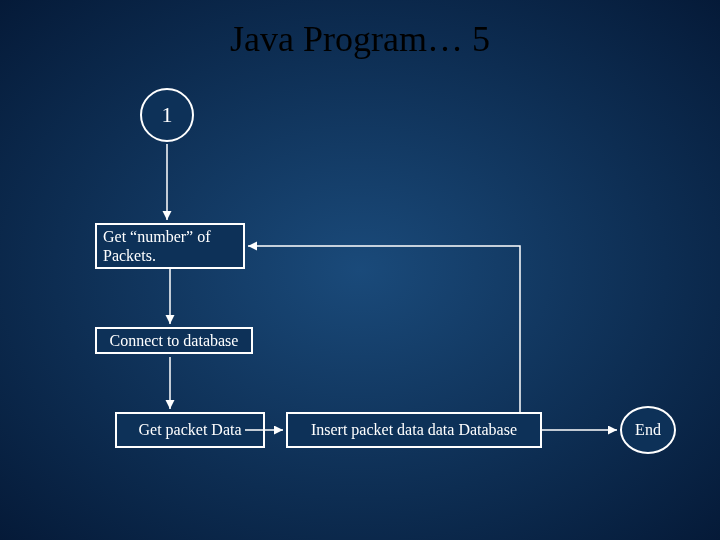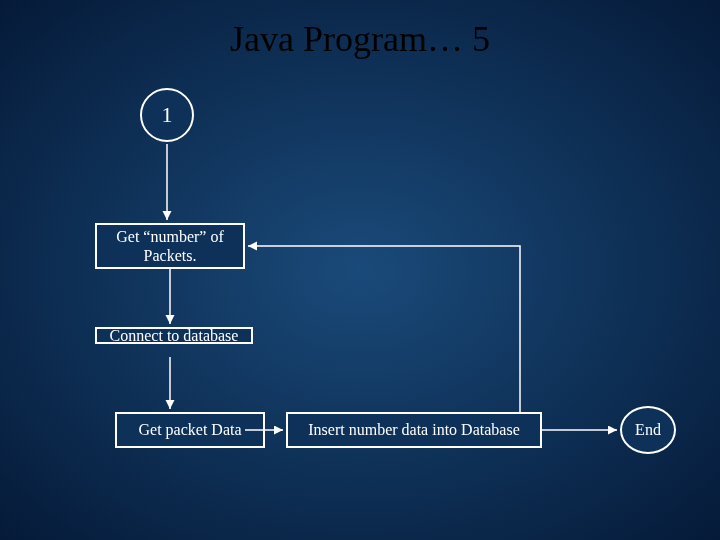--- a/index.html
+++ b/index.html
@@ -49,21 +49,20 @@
     align-items: center;
     justify-content: center;
     box-sizing: border-box;
   }
   .box {
     position: absolute;
     background: #0d3158;
     border: 2px solid #fff;
     color: #fff;
     font-size: 16px;
-    text-align: center;
     display: flex;
     align-items: center;
     justify-content: center;
     box-sizing: border-box;
     padding: 4px 6px;
     line-height: 1.2;
   }
   svg.connectors {
     position: absolute;
     top: 0;
@@ -79,30 +78,30 @@
 <div class="title">Java Program… 5</div>
 
 <div class="connector-circle" style="left:140px; top:88px;">
   <span>1</span>
 </div>
 
 <div class="box" style="left:95px; top:223px; width:150px; height:46px;">
   <span>Get “number” of Packets.</span>
 </div>
 
-<div class="box" style="left:95px; top:327px; width:158px; height:17px;">
+<div class="box" style="left:95px; top:327px; width:158px; height:27px;">
   <span>Connect to database</span>
 </div>
 
 <div class="box" style="left:95px; top:412px; width:150px; height:36px;margin-left:20px;">
   <span>Get packet Data</span>
 </div>
 
 <div class="box" style="left:286px; top:412px; width:256px; height:36px;">
-  <span>Insert number data into Database</span>
+  <span>Insert packet data data Database</span>
 </div>
 
 <div class="end-circle" style="left:620px; top:406px;">
   <span>End</span>
 </div>
 
 <svg class="connectors" viewBox="0 0 720 540">
   <defs>
     <marker id="arrow" markerWidth="8" markerHeight="8" refX="6" refY="3" orient="auto" markerUnits="strokeWidth">
       <path d="M0,0 L6,3 L0,6 Z" fill="#ffffff"></path>

